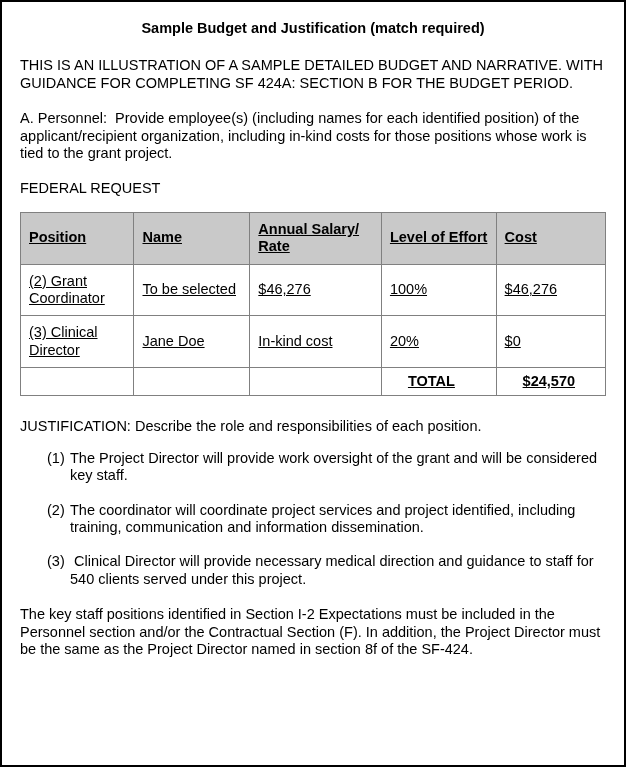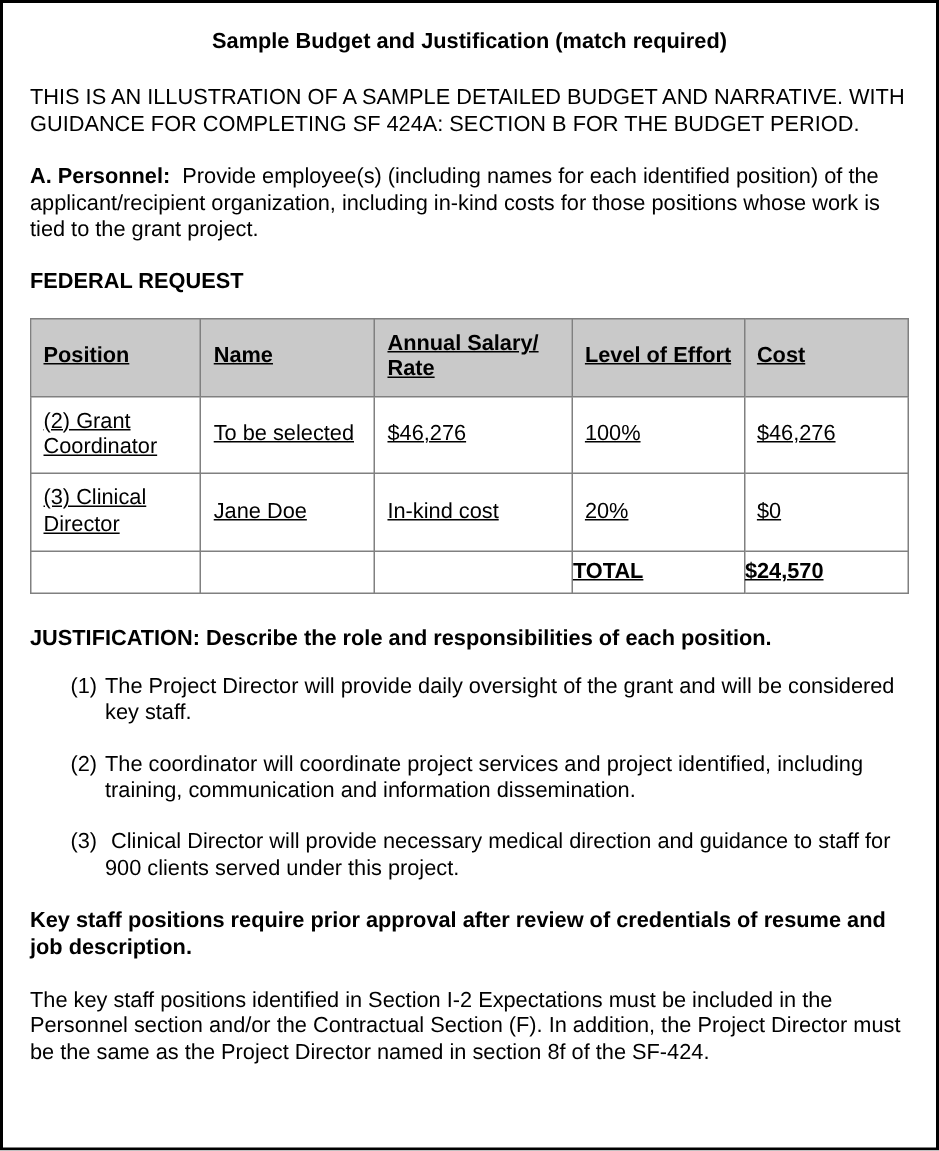--- a/index.html
+++ b/index.html
@@ -19,42 +19,42 @@
     border: 2px solid var(--page-border, #000);
     padding: 18px 18px 10px 18px;
     background: #fff;
   }
   .doc-title {
     text-align: center;
     font-weight: bold;
     margin-bottom: 20px;
   }
   .para { margin-bottom: 18px; white-space: pre-wrap; }
-  .section-heading { font-weight: bold; margin-bottom: 14px; }
-  .bold { font-weight: bold; }
+  .section-heading { font-weight: normal; margin-bottom: 14px; }
+  .bold { font-weight: normal; }
 
   table.budget {
     width: 100%;
     border-collapse: collapse;
     margin: 12px 0 22px 0;
     text-decoration: underline;
   }
   table.budget th, table.budget td {
     border: 1px solid var(--table-border, #808080);
     padding: 8px 8px;
     text-align: left;
     vertical-align: middle;
     font-size: 14.5px;
   }
   table.budget th {
     background: var(--header-bg, #c9c9c9);
     font-weight: bold;
   }
   table.budget td { background: #ffffff; }
-  table.budget tr.total-row td { padding: 5px 0; }
+  table.budget tr.total-row td { padding: 5px 26px; }
   .cell-bold { font-weight: bold; }
 
   .just-list { margin: 14px 0 18px 0; }
   .just-item {
     display: flex;
     margin-left: 27px;
     margin-bottom: 17px;
   }
   .just-num { flex: 0 0 23px; }
   .just-text { flex: 1; white-space: pre-wrap; }
@@ -112,29 +112,28 @@
         <td class="cell-bold">$24,570</td>
       </tr>
     </tbody>
   </table>
 
   <div class="section-heading">JUSTIFICATION: Describe the role and responsibilities of each position.</div>
 
   <div class="just-list">
     <div class="just-item">
       <span class="just-num">(1)</span>
-      <span class="just-text">The Project Director will provide daily oversight of the grant and will be considered key staff.</span>
+      <span class="just-text">The Project Director will provide work oversight of the grant and will be considered key staff.</span>
     </div>
     <div class="just-item">
       <span class="just-num">(2)</span>
       <span class="just-text">The coordinator will coordinate project services and project identified, including training, communication and information dissemination.</span>
     </div>
     <div class="just-item">
       <span class="just-num">(3)</span>
-      <span class="just-text"> Clinical Director will provide necessary medical direction and guidance to staff for 900 clients served under this project.</span>
+      <span class="just-text"> Clinical Director will provide necessary medical direction and guidance to staff for 540 clients served under this project.</span>
     </div>
   </div>
 
-  <div class="para bold">Key staff positions require prior approval after review of credentials of resume and job description.</div>
 
   <div class="para">The key staff positions identified in Section I-2 Expectations must be included in the Personnel section and/or the Contractual Section (F). In addition, the Project Director must be the same as the Project Director named in section 8f of the SF-424.</div>
 
 </div>
 
 </body></html>

